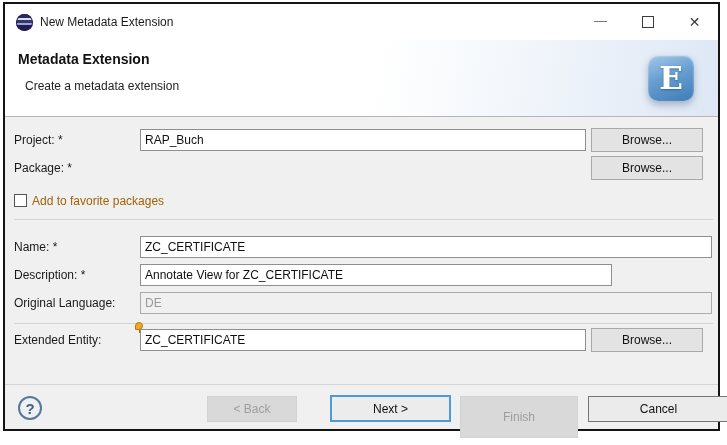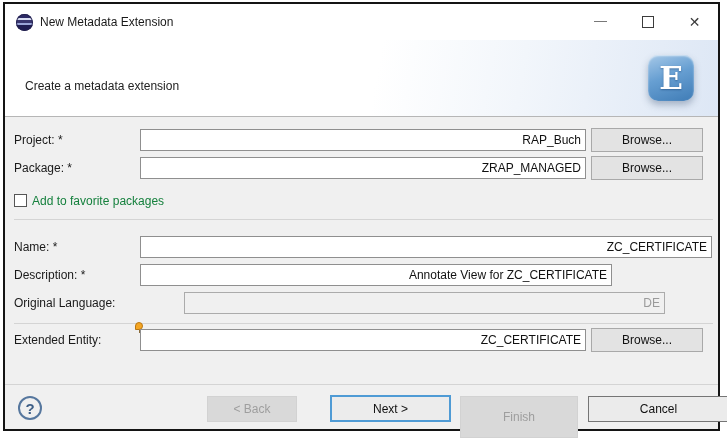--- a/index.html
+++ b/index.html
@@ -27,30 +27,30 @@
   .banner-sub{position:absolute;left:20px;top:39px;font-size:12px;color:#222;}
   .e-tile{position:absolute;right:24px;top:15px;width:46px;height:46px;border-radius:10px;
     background:linear-gradient(160deg,#a7c9e8 0%,#679fd2 45%,#3f7cb6 100%);
     box-shadow:0 4px 7px rgba(90,110,140,.45), inset 0 1px 2px rgba(255,255,255,.7);
     display:flex;align-items:center;justify-content:center;}
   .e-letter{font-family:"DejaVu Serif",serif;font-weight:bold;font-size:31px;color:#ffffff;text-shadow:0 1px 2px rgba(0,40,90,.4);line-height:1;}
 
   
   .flabel{position:absolute;left:9px;height:22px;line-height:22px;font-size:12px;color:#1a1a1a;white-space:nowrap;}
   .tfield{position:absolute;height:22px;border:1px solid #8f8f8f;background:#ffffff;box-sizing:border-box;
-    font-family:"Liberation Sans",sans-serif;font-size:12px;color:#111;padding:0 4px;outline:none;text-align:right;}
+    font-family:"Liberation Sans",sans-serif;font-size:12px;color:#111;padding:0 4px;outline:none;}
   .tfield.disabled{background:#f0f0f0;border-color:#ababab;color:#9a9a9a;}
   .btn{position:absolute;height:24px;background:#e3e3e3;border:1px solid #a9a9a9;box-sizing:border-box;
     font-family:"Liberation Sans",sans-serif;font-size:12px;color:#111;text-align:center;padding:0;}
   .btn.default{background:#ececec;border:2px solid #4f9bd5;}
   .btn.disabled{background:#d9d9d9;border:1px solid #d2d2d2;color:#9e9e9e;}
   .btn.cancel{border:1px solid #757575;background:#ebebeb;}
   .sep{position:absolute;height:1px;background:#d4d4d4;}
   .checkbox{position:absolute;width:13px;height:13px;border:1px solid #555;background:#fff;box-sizing:border-box;}
-  .cb-label{position:absolute;font-size:12px;color:#15803d;line-height:14px;}
+  .cb-label{position:absolute;font-size:12px;color:#a16207;line-height:14px;}
   .bulb{position:absolute;width:8px;height:8px;border-radius:50% 50% 50% 0;background:#f5a623;border:1px solid #b97714;box-sizing:border-box;}
   .bulb::after{content:"";position:absolute;left:2.5px;top:7px;width:2px;height:3px;background:#8a6b3a;}
   .help-circle{position:absolute;width:24px;height:24px;border-radius:50%;border:2px solid #56779e;color:#3d5e86;
     display:flex;align-items:center;justify-content:center;font-size:15px;font-weight:bold;background:transparent;box-sizing:border-box;}
 </style>
 </head>
 <body>
 
 <div class="dialog">
   <div class="inner">
@@ -65,47 +65,47 @@
         <div class="win-btn">
             <span class="max-glyph"></span>
           </div>
         <div class="win-btn">
             <span class="close-glyph">✕</span>
           </div>
       </div>
     </div>
 
     <div class="banner">
+      <div class="banner-title">Metadata Extension</div>
       <div class="banner-sub">Create a metadata extension</div>
       <div class="e-tile">
         <span class="e-letter">E</span>
       </div>
     </div>
 
     <div class="flabel" style="top:125px;">Project: *</div>
     <input class="tfield" style="left: 135px; top: 125px; width: 446px;" type="text" value="RAP_Buch">
     <button class="btn" style="left:586px;top:124px;width:112px;">Browse...</button>
 
     <div class="flabel" style="top:153px;">Package: *</div>
-    <input class="tfield" style="left: 135px; top: 153px; width: 446px;" type="text" value="ZRAP_MANAGED">
     <button class="btn" style="left:586px;top:152px;width:112px;">Browse...</button>
 
     <span class="checkbox" style="left:9px;top:190px;"></span>
     <span class="cb-label" style="left:27px;top:190px;">Add to favorite packages</span>
 
     <div class="sep" style="left:9px;top:215px;width:699px;"></div>
 
     <div class="flabel" style="top:232px;">Name: *</div>
     <input class="tfield" style="left: 135px; top: 232px; width: 572px;" type="text" value="ZC_CERTIFICATE">
 
     <div class="flabel" style="top:260px;">Description: *</div>
     <input class="tfield" style="left: 135px; top: 260px; width: 472px;" type="text" value="Annotate View for ZC_CERTIFICATE">
 
     <div class="flabel" style="top:288px;">Original Language:</div>
-    <input class="tfield disabled" style="left: 135px; top: 288px; width: 481px; margin-left: 44px;" type="text" disabled="" value="DE">
+    <input class="tfield disabled" style="left: 135px; top: 288px; width: 572px;" type="text" disabled="" value="DE">
 
     <div class="sep" style="left:9px;top:319px;width:699px;"></div>
 
     <div class="flabel" style="top:325px;">Extended Entity:</div>
     <span class="bulb" style="left:130px;top:318px;"></span>
     <input class="tfield" style="left: 135px; top: 325px; width: 446px;" type="text" value="ZC_CERTIFICATE">
     <button class="btn" style="left:586px;top:324px;width:112px;">Browse...</button>
 
     <div class="sep" style="left:0;top:380px;width:713px;"></div>
 

